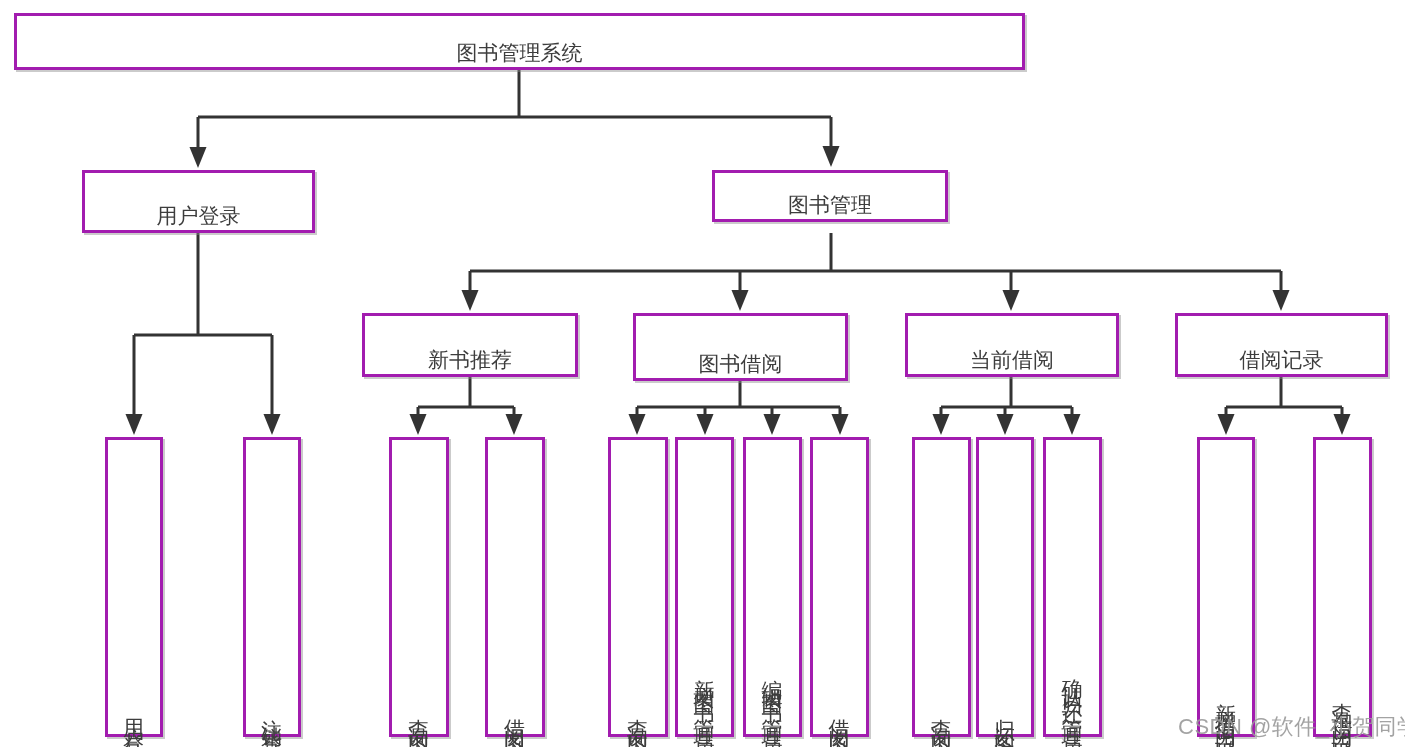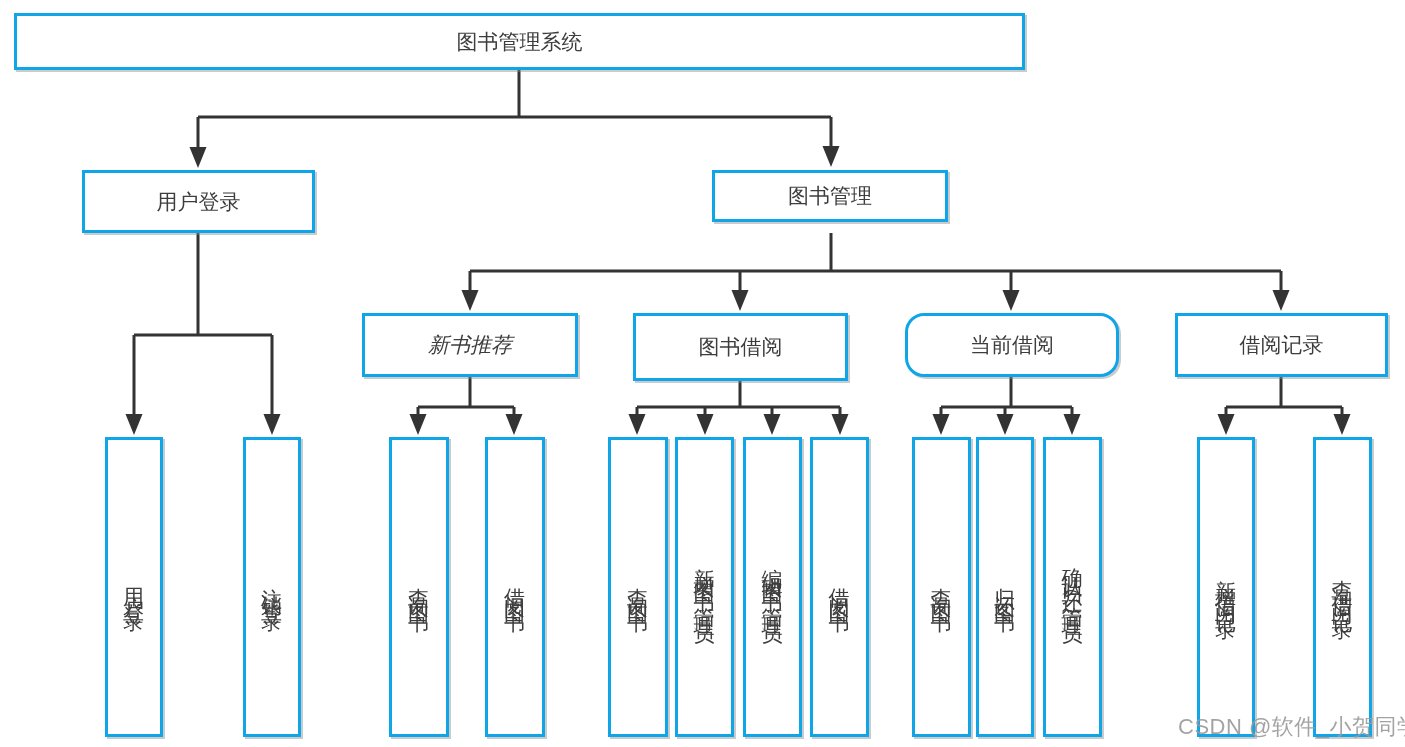--- a/index.html
+++ b/index.html
@@ -18,24 +18,24 @@
   .connectors {
     position: absolute;
     left: 0;
     top: 0;
     z-index: 1;
   }
   .box {
     position: absolute;
     box-sizing: border-box;
     background: #ffffff;
-    border: 3px solid #0ea5e9;
+    border: 3px solid #a21caf;
     box-shadow: 2px 2px 0 rgba(140,140,140,0.45);
     display: flex;
-    align-items: center;
+    align-items: flex-end;
     justify-content: center;
     color: #3d3d3d;
     font-size: 21px;
     z-index: 2;
     white-space: nowrap;
   }
   .vtext {
     writing-mode: vertical-rl;
     text-orientation: mixed;
     letter-spacing: 8px;
@@ -96,27 +96,27 @@
     <span>图书管理系统</span>
   </div>
 
   <div class="box" style="left:82px;top:170px;width:233px;height:63px;">
     <span>用户登录</span>
   </div>
   <div class="box" style="left:712px;top:170px;width:236px;height:52px;">
     <span>图书管理</span>
   </div>
 
-  <div class="box" style="left:362px;top:313px;width:216px;height:64px;font-style:italic;">
+  <div class="box" style="left:362px;top:313px;width:216px;height:64px;">
     <span>新书推荐</span>
   </div>
   <div class="box" style="left:633px;top:313px;width:215px;height:68px;">
     <span>图书借阅</span>
   </div>
-  <div class="box" style="left:905px;top:313px;width:214px;height:64px;border-radius:19px;">
+  <div class="box" style="left:905px;top:313px;width:214px;height:64px;">
     <span>当前借阅</span>
   </div>
   <div class="box" style="left:1175px;top:313px;width:213px;height:64px;">
     <span>借阅记录</span>
   </div>
 
   <div class="box" style="left:105px;top:437px;width:58px;height:300px;">
     <span class="vtext">用户登录</span>
   </div>
   <div class="box" style="left:243px;top:437px;width:58px;height:300px;">

